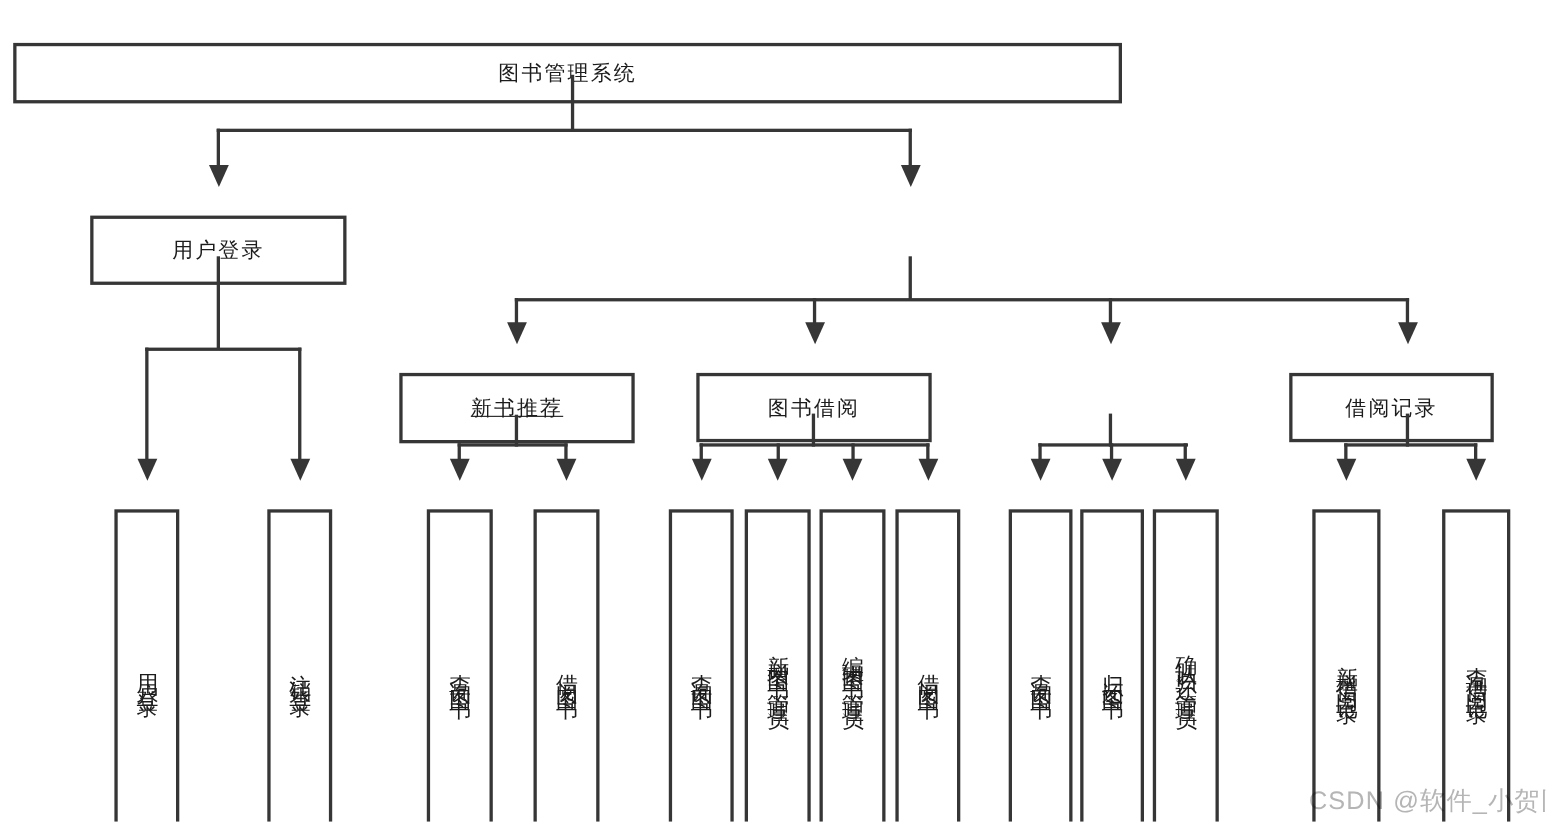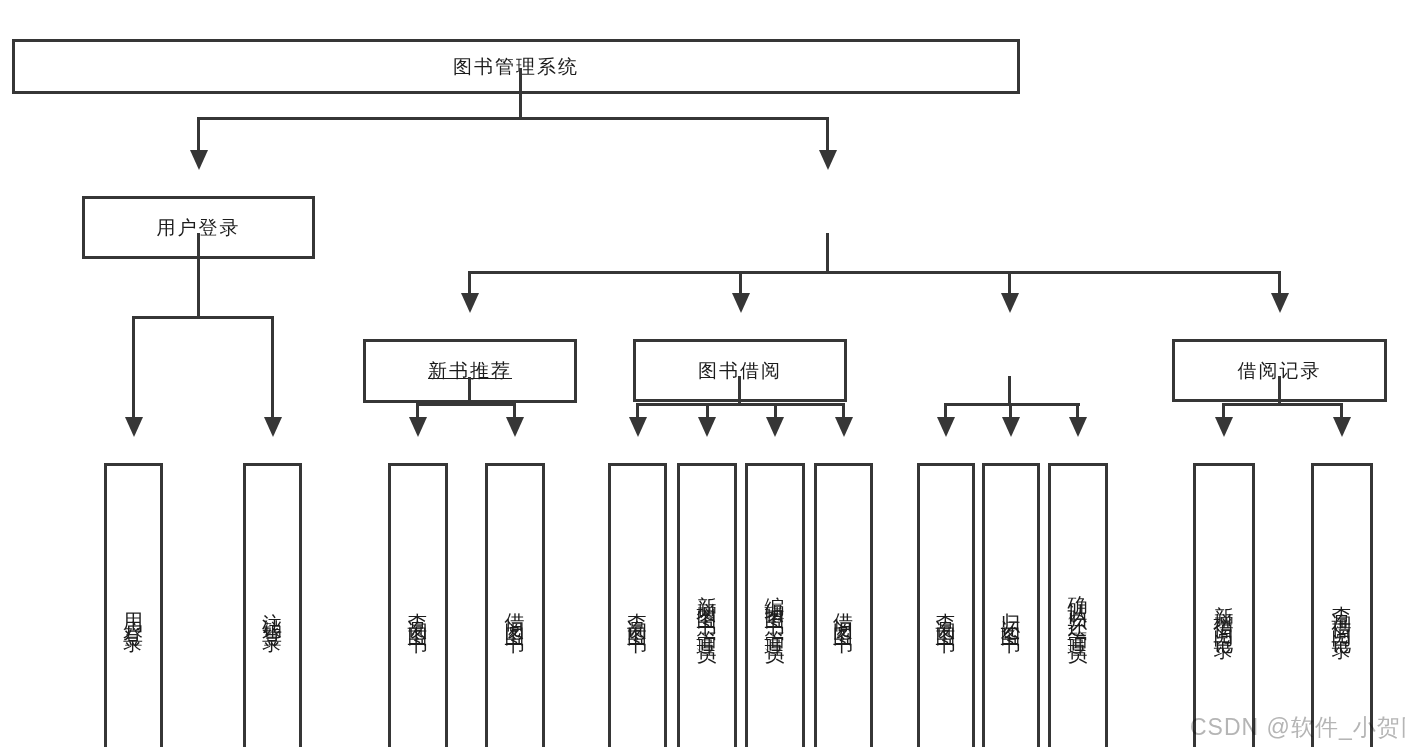--- a/index.html
+++ b/index.html
@@ -77,21 +77,21 @@
   <div class="arr" style="left:461px;top:293px;"></div>
   <div class="ln" style="left:739px;top:271px;width:3px;height:24px;"></div>
   <div class="arr" style="left:732px;top:293px;"></div>
   <div class="ln" style="left:1008px;top:271px;width:3px;height:24px;"></div>
   <div class="arr" style="left:1001px;top:293px;"></div>
   <div class="ln" style="left:1278px;top:271px;width:3px;height:24px;"></div>
   <div class="arr" style="left:1271px;top:293px;"></div>
 
   <div class="bx" style="left:363px;top:313px;width:214px;height:64px;text-decoration:underline;">新书推荐</div>
   <div class="bx" style="left:633px;top:313px;width:214px;height:63px;">图书借阅</div>
-  <div class="bx" style="left:1172px;top:313px;width:215px;height:63px;">借阅记录</div>
+  <div class="bx" style="left:1172px;top:313px;width:186px;height:63px;">借阅记录</div>
 
   <div class="ln" style="left:468px;top:377px;width:3px;height:29px;"></div>
   <div class="ln" style="left:416px;top:403px;width:100px;height:3px;"></div>
   <div class="ln" style="left:416px;top:403px;width:3px;height:16px;"></div>
   <div class="arr" style="left:409px;top:417px;"></div>
   <div class="ln" style="left:513px;top:403px;width:3px;height:16px;"></div>
   <div class="arr" style="left:506px;top:417px;"></div>
 
   <div class="ln" style="left:738px;top:376px;width:3px;height:30px;"></div>
   <div class="ln" style="left:636px;top:403px;width:209px;height:3px;"></div>

